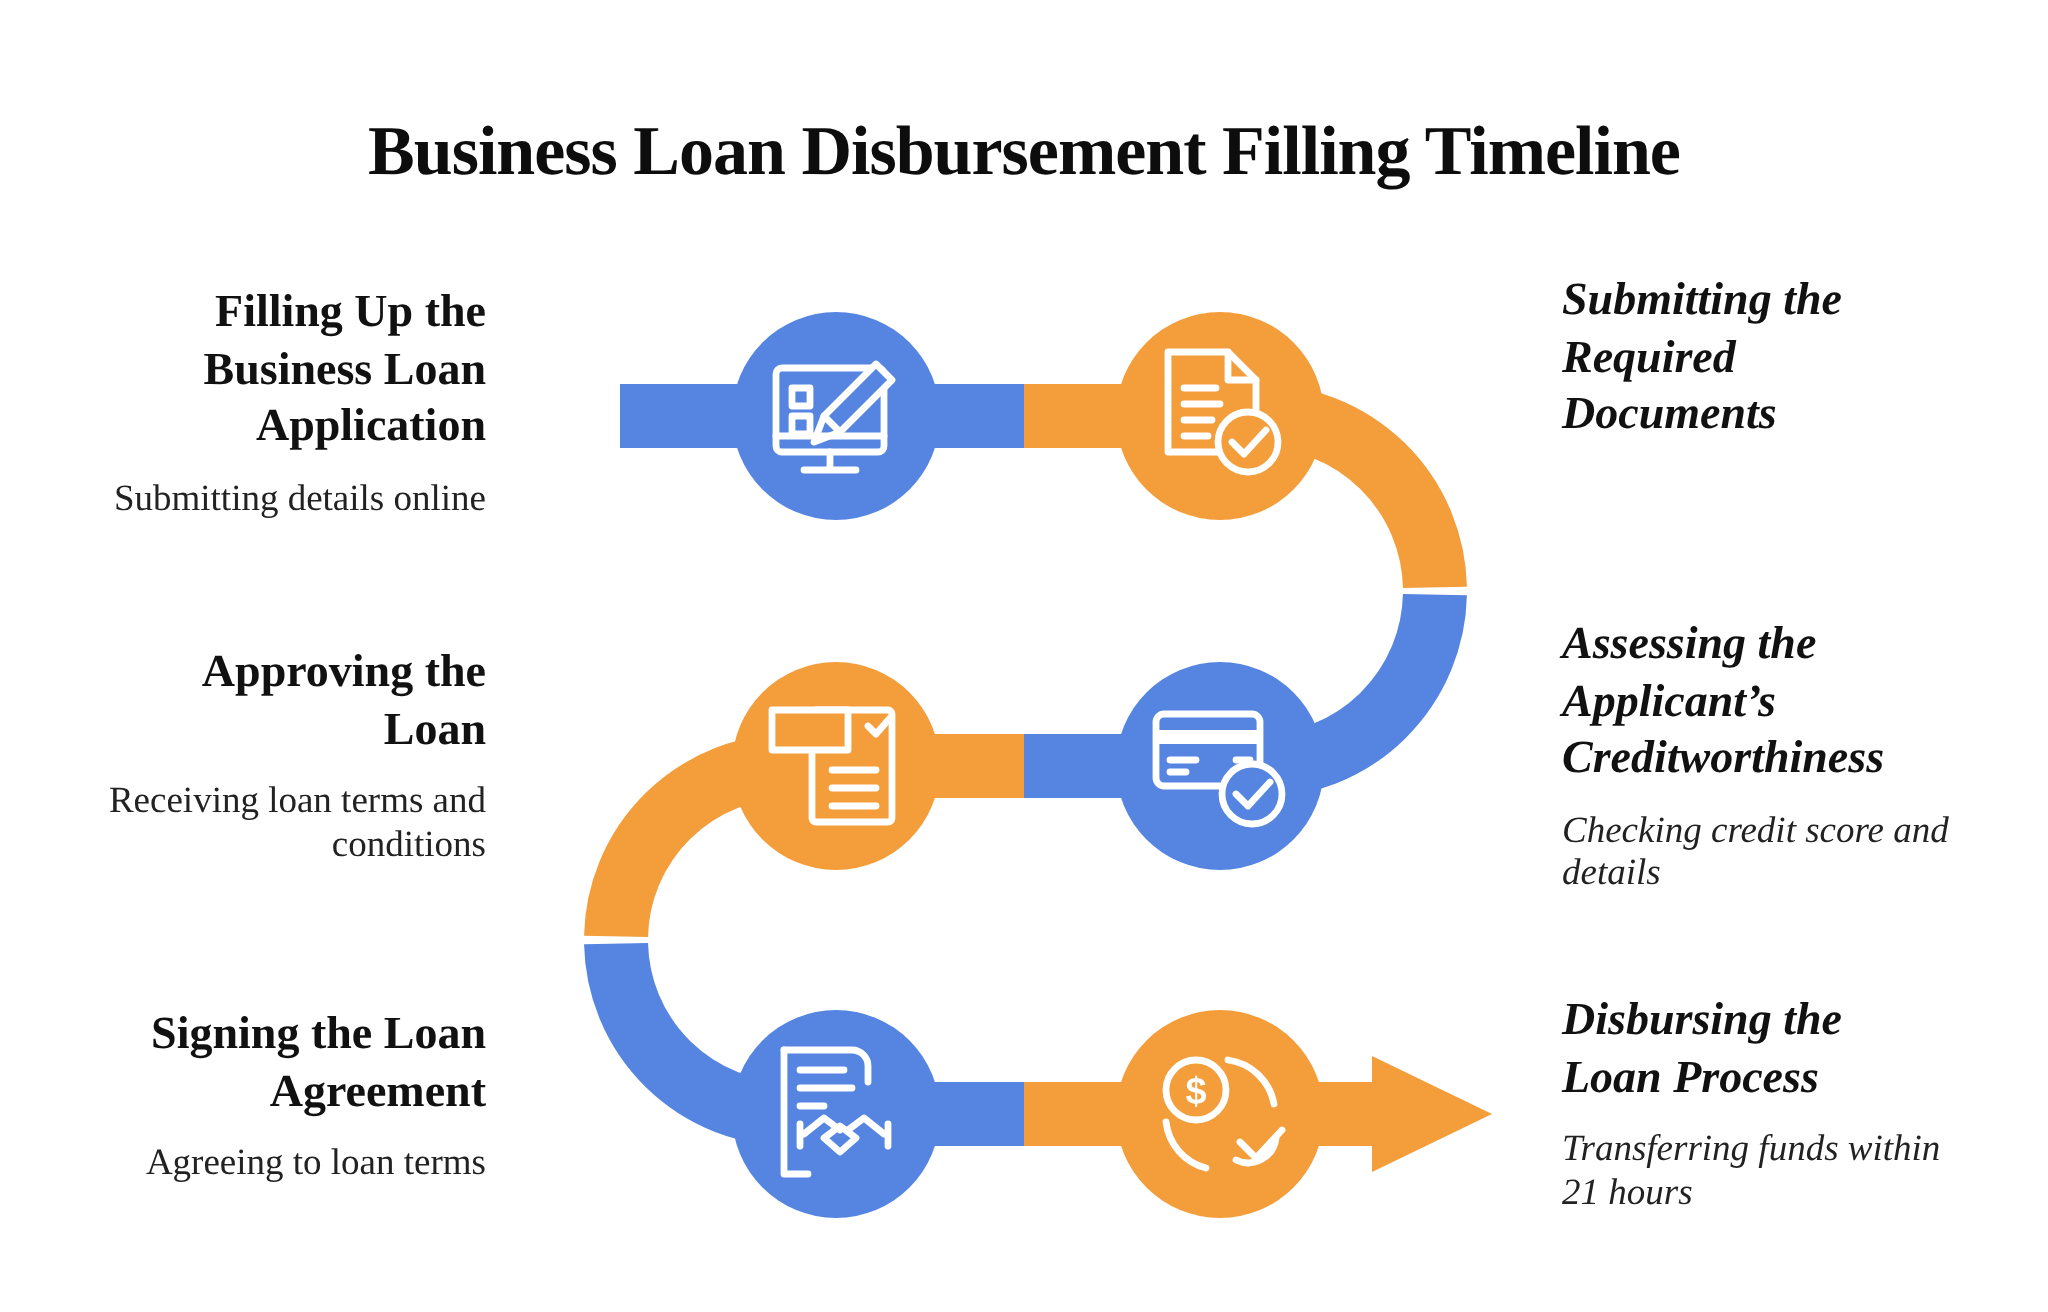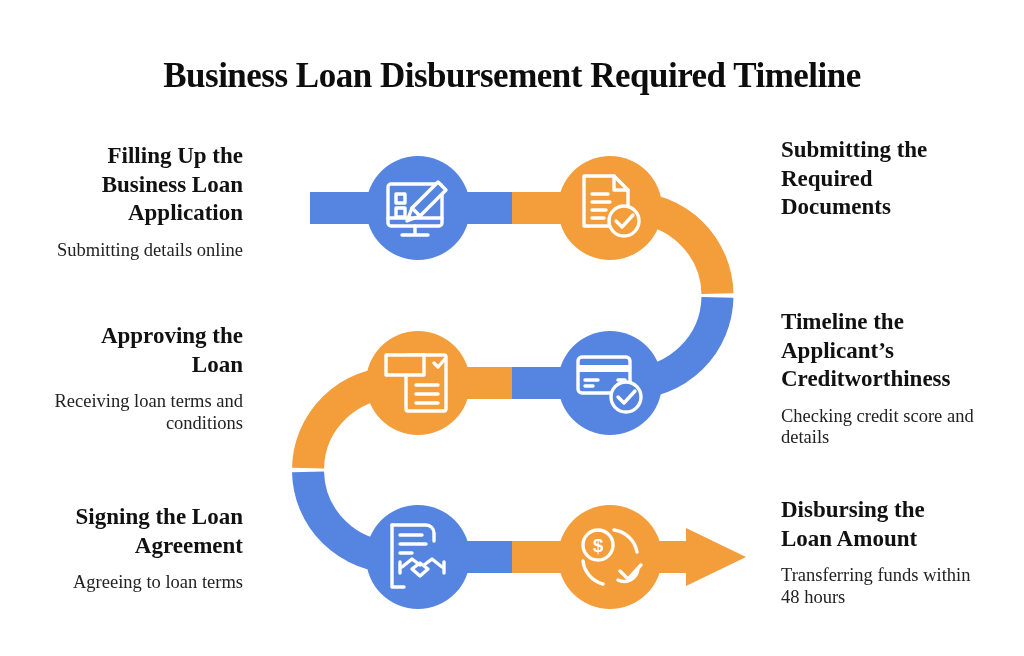--- a/index.html
+++ b/index.html
@@ -14,21 +14,21 @@
     position:absolute;
     top:56px;left:0;width:1024px;
     text-align:center;
     font-size:35px;
     font-weight:bold;
     letter-spacing:-0.5px;
     color:#0d0d0d;
   }
   .step-block{position:absolute;}
   .step-block.left{text-align:right;}
-  .step-block.right{text-align:left;}
+  .step-block.right{text-align:left;font-style:italic;}
   .step-heading{
     font-size:23px;
     font-weight:bold;
     line-height:1.24;
     color:#111;
     white-space:pre-line;
     margin:0 0 12px 0;
   }
   .step-desc{
     font-size:18.5px;
@@ -53,21 +53,21 @@
   .icon .fill-orange{fill:var(--orange);}
   .icon .fill-blue{fill:var(--blue);}
   .icon .fill-white{fill:#ffffff;stroke:none;}
   .icon text{stroke:none;fill:#ffffff;font-family:"Liberation Sans",sans-serif;font-weight:bold;}
 </style>
 </head>
 <body>
 
 <div class="canvas">
 
-  <div class="title">Business Loan Disbursement Required Timeline</div>
+  <div class="title">Business Loan Disbursement Filling Timeline</div>
 
   <svg width="1024" height="656" viewBox="0 0 1024 656">
 
     <g>
       <path class="seg-blue" d="M310 208 H512"></path>
       <path class="seg-orange" d="M512 208 H630 A87.5 87.5 0 0 1 717.47 293.67"></path>
       <path class="seg-blue" d="M717.47 297.33 A87.5 87.5 0 0 1 630 383 H512"></path>
       <path class="seg-orange" d="M512 383 H395 A87 87 0 0 0 308.02 468.18"></path>
       <path class="seg-blue" d="M308.02 471.82 A87 87 0 0 0 395 557 H512"></path>
       <path class="seg-orange" d="M512 557 H688"></path>
@@ -167,27 +167,27 @@
     <div class="step-desc">Agreeing to loan terms</div>
   </div>
 
   <div class="step-block right" id="block-r1">
     <div class="step-heading">Submitting the
 Required
 Documents</div>
   </div>
 
   <div class="step-block right" id="block-r2">
-    <div class="step-heading">Timeline the
+    <div class="step-heading">Assessing the
 Applicant’s
 Creditworthiness</div>
     <div class="step-desc">Checking credit score and
 details</div>
   </div>
 
   <div class="step-block right" id="block-r3">
     <div class="step-heading">Disbursing the
-Loan Amount</div>
+Loan Process</div>
     <div class="step-desc">Transferring funds within
-48 hours</div>
+21 hours</div>
   </div>
 
 </div>
 
 </body></html>

